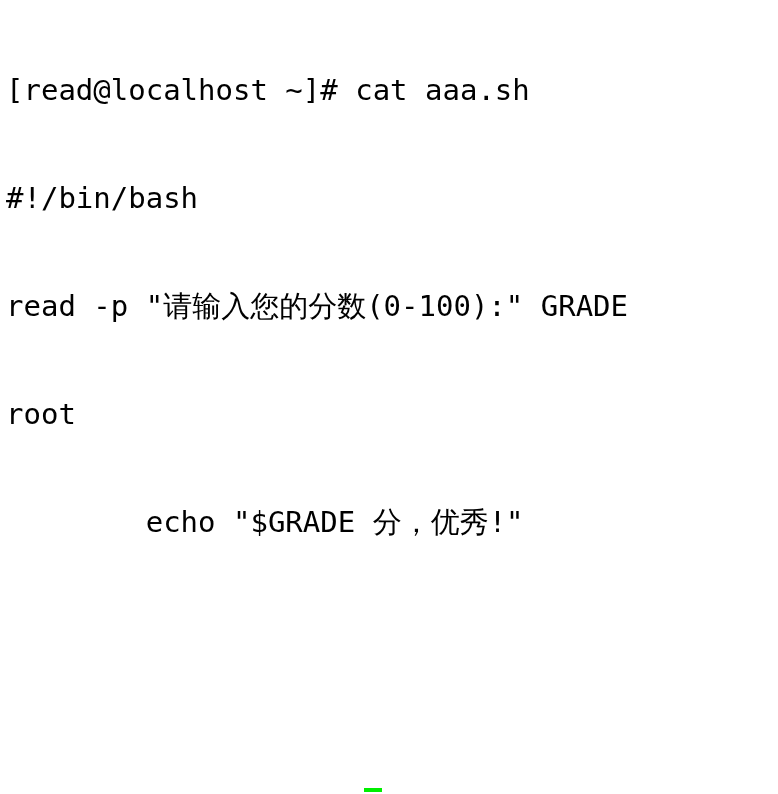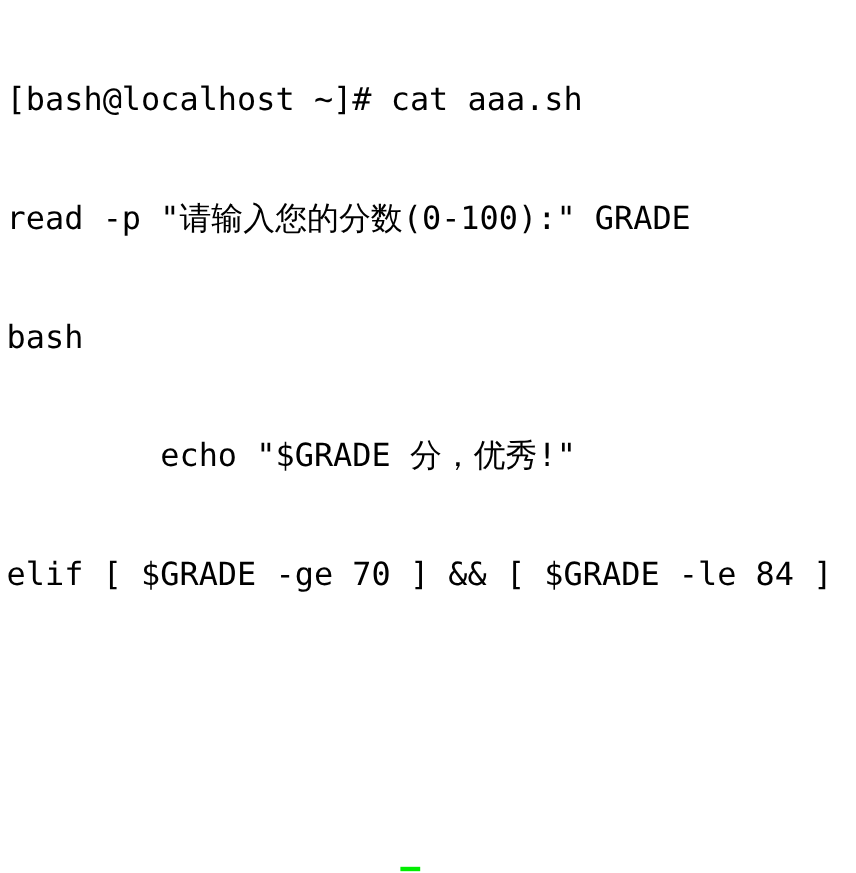--- a/index.html
+++ b/index.html
@@ -13,25 +13,25 @@
   .line { height: 36px; }
   .cursor {
     position: absolute; left: 364px; top: 788px; width: 18px; height: 4px;
     background: #00ee00;
   }
 </style>
 </head>
 <body>
 
 <div class="terminal">
-  <div class="line">[bash@localhost ~]# cat aaa.sh</div>
+  <div class="line">[read@localhost ~]# cat aaa.sh</div>
+  <div class="line">#!/bin/bash</div>
   <div class="line">read -p "请输入您的分数(0-100):" GRADE</div>
-  <div class="line">bash</div>
+  <div class="line">root</div>
   <div class="line">        echo "$GRADE 分，优秀!"</div>
-  <div class="line">elif [ $GRADE -ge 70 ] &amp;&amp; [ $GRADE -le 84 ]</div>
   
   
   
   
   
   
   
   
   
   

